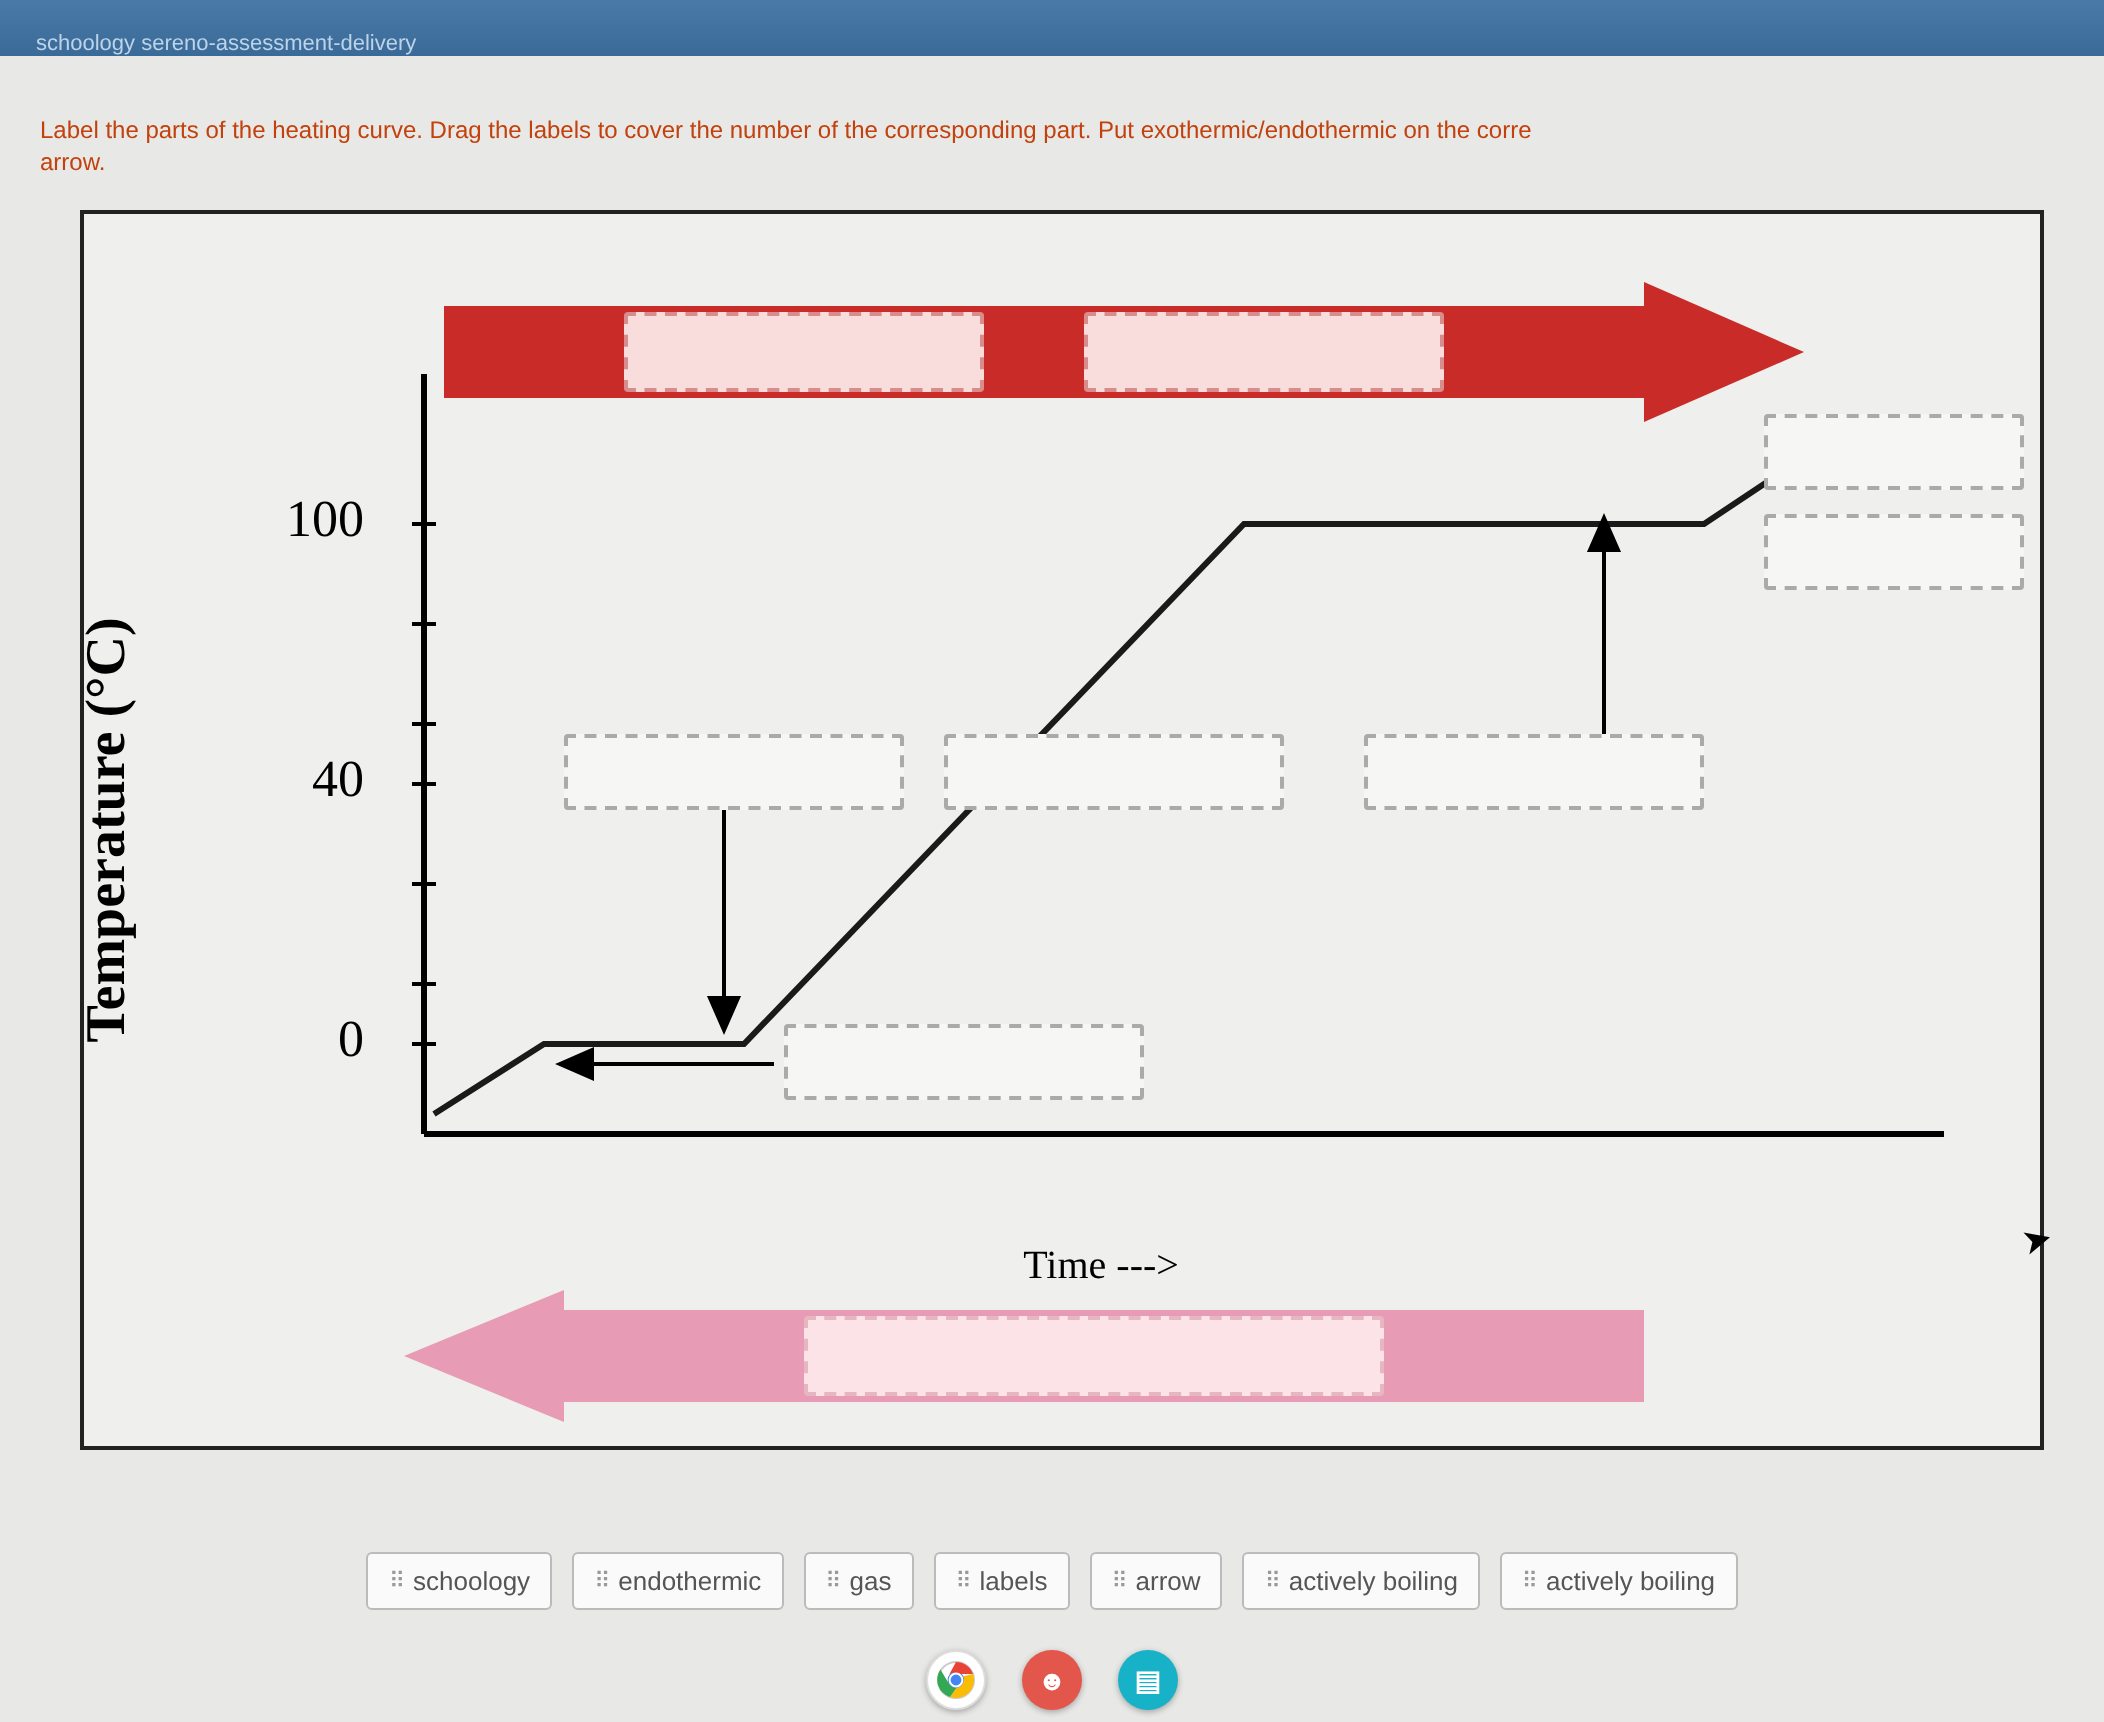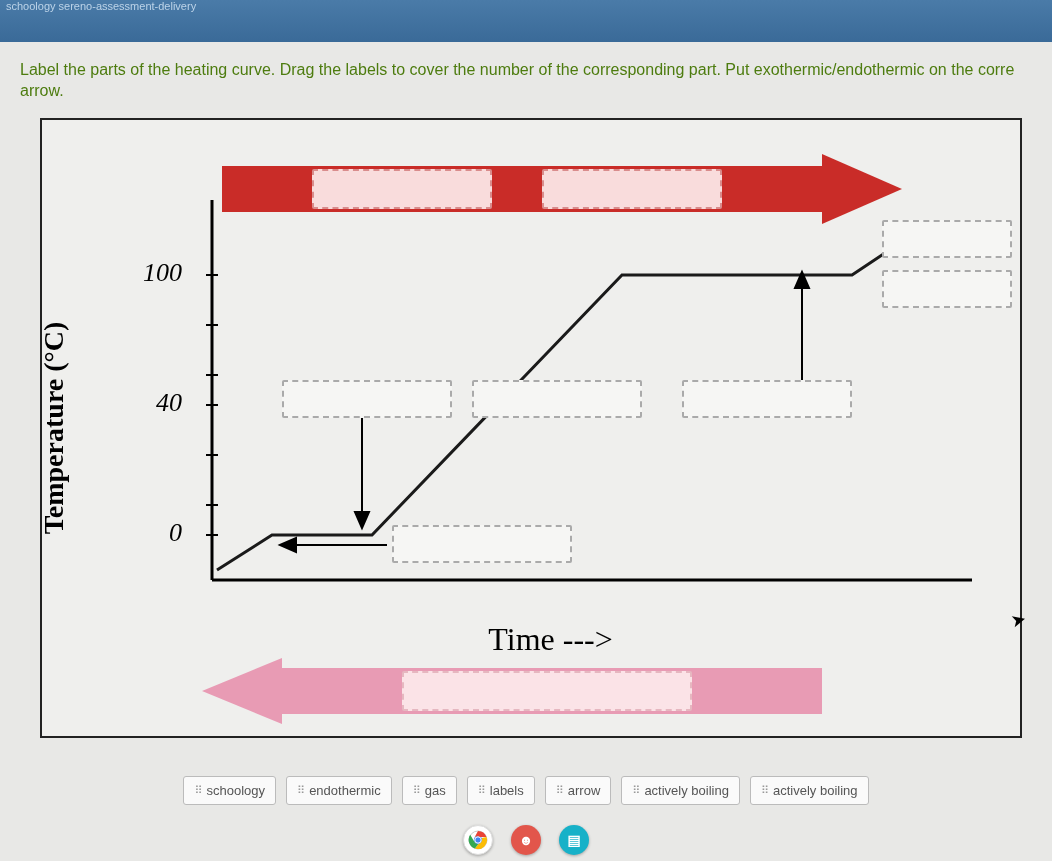--- a/index.html
+++ b/index.html
@@ -5,33 +5,34 @@
   * { box-sizing: border-box; margin: 0; padding: 0; }
   body {
     width: 1052px;
     height: 861px;
     background: #e8e8e6;
     font-family: Arial, sans-serif;
     overflow: hidden;
     position: relative;
   }
   .tab-bar {
-    height: 42px;
+    height: 28px;
     background: linear-gradient(#4a7ba8, #3a6a98);
     display: flex;
-    align-items: flex-start;
-    padding-left: 6px;
+    align-items: flex-end;
+    padding-left: 18px;
     font-size: 11px;
     color: #bcd3e8;
   }
   .instruction {
     padding: 18px 20px 12px 20px;
-    font-size: 16px;
-    color: #4d7c0f;
+    font-size: 12px;
+    color: #c2410c;
     line-height: 1.3;
+    margin-top: 12px;
   }
   .figure-box {
     margin: 4px 30px 0 40px;
     border: 2px solid #222;
     background: #efefed;
     height: 620px;
     position: relative;
   }
   
   .ylabel {
@@ -44,29 +45,28 @@
     font-weight: bold;
     white-space: nowrap;
   }
   .tick {
     position: absolute;
     left: 90px;
     font-family: "Times New Roman", serif;
     font-size: 26px;
     text-align: right;
     width: 50px;
-    font-style: italic;
   }
   .xlabel {
     position: absolute;
     bottom: 78px;
     left: 52%;
     transform: translateX(-50%);
     font-family: "Times New Roman", serif;
-    font-size: 32px;
+    font-size: 20px;
   }
   .dropzone {
     position: absolute;
     border: 2px dashed #aaa;
     background: #f6f6f4;
     height: 38px;
     border-radius: 2px;
   }
   .red-dropzone {
     border-color: #d98c8c;

